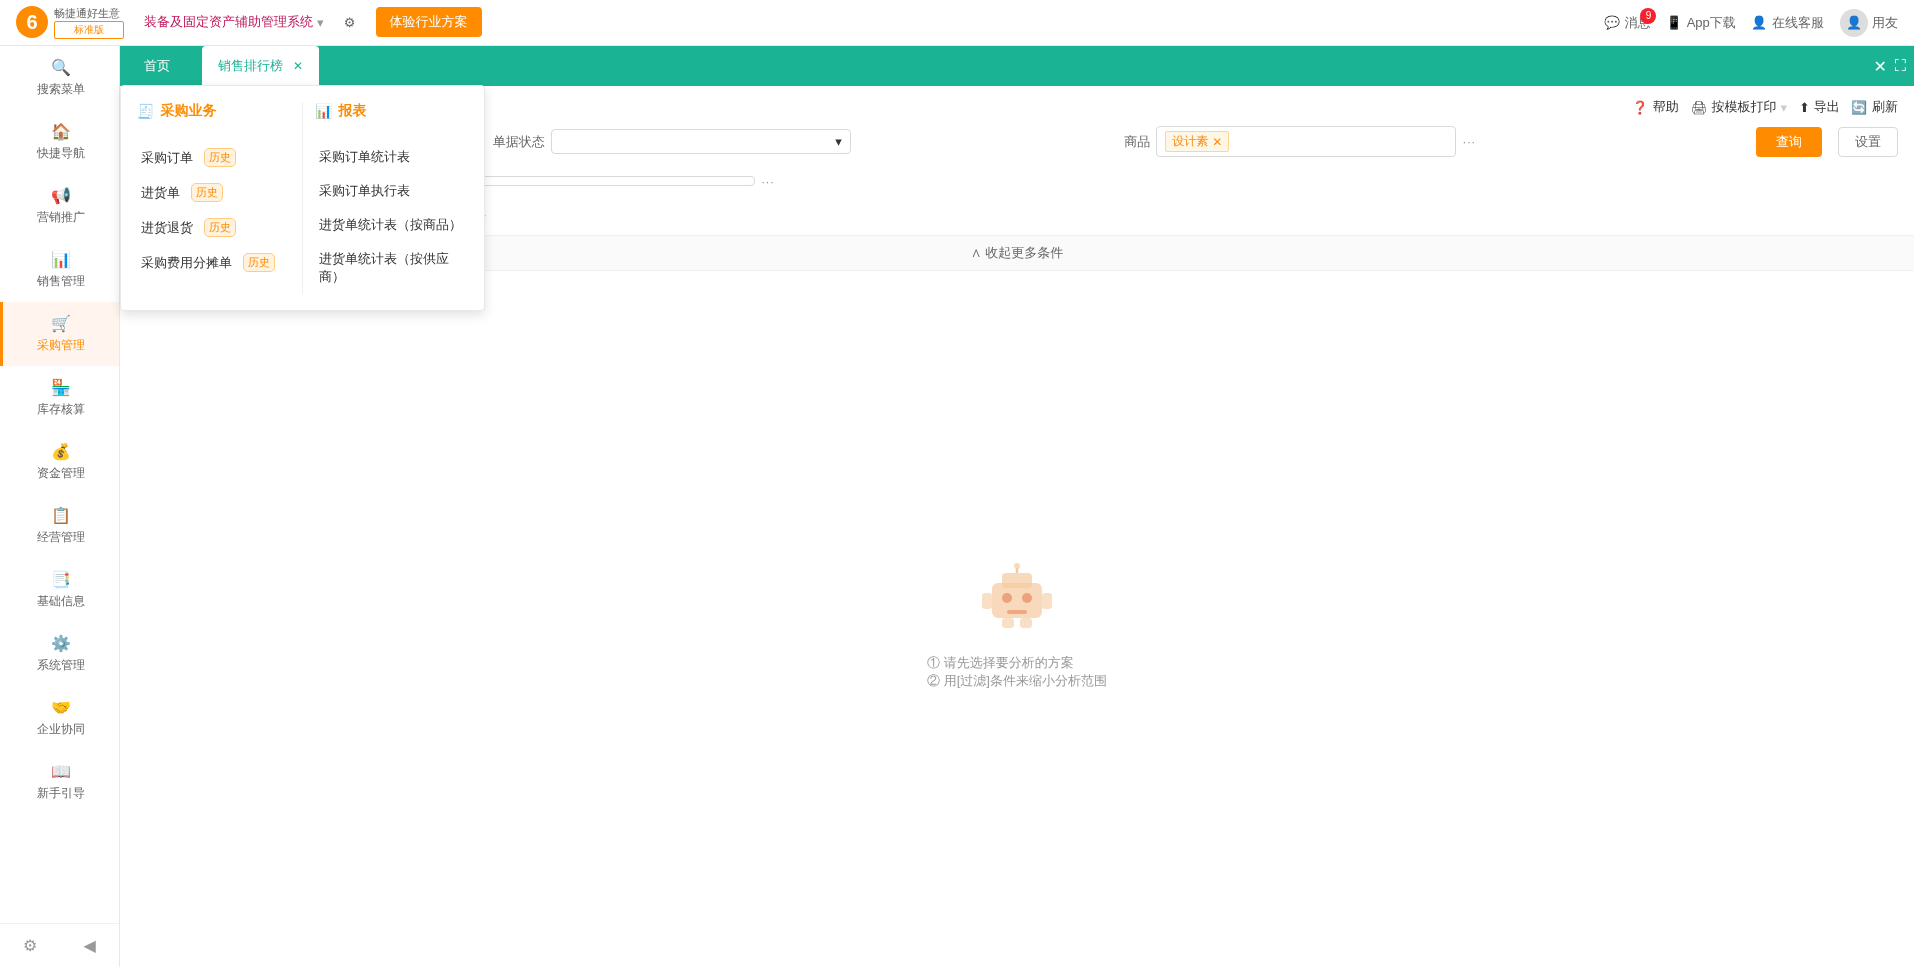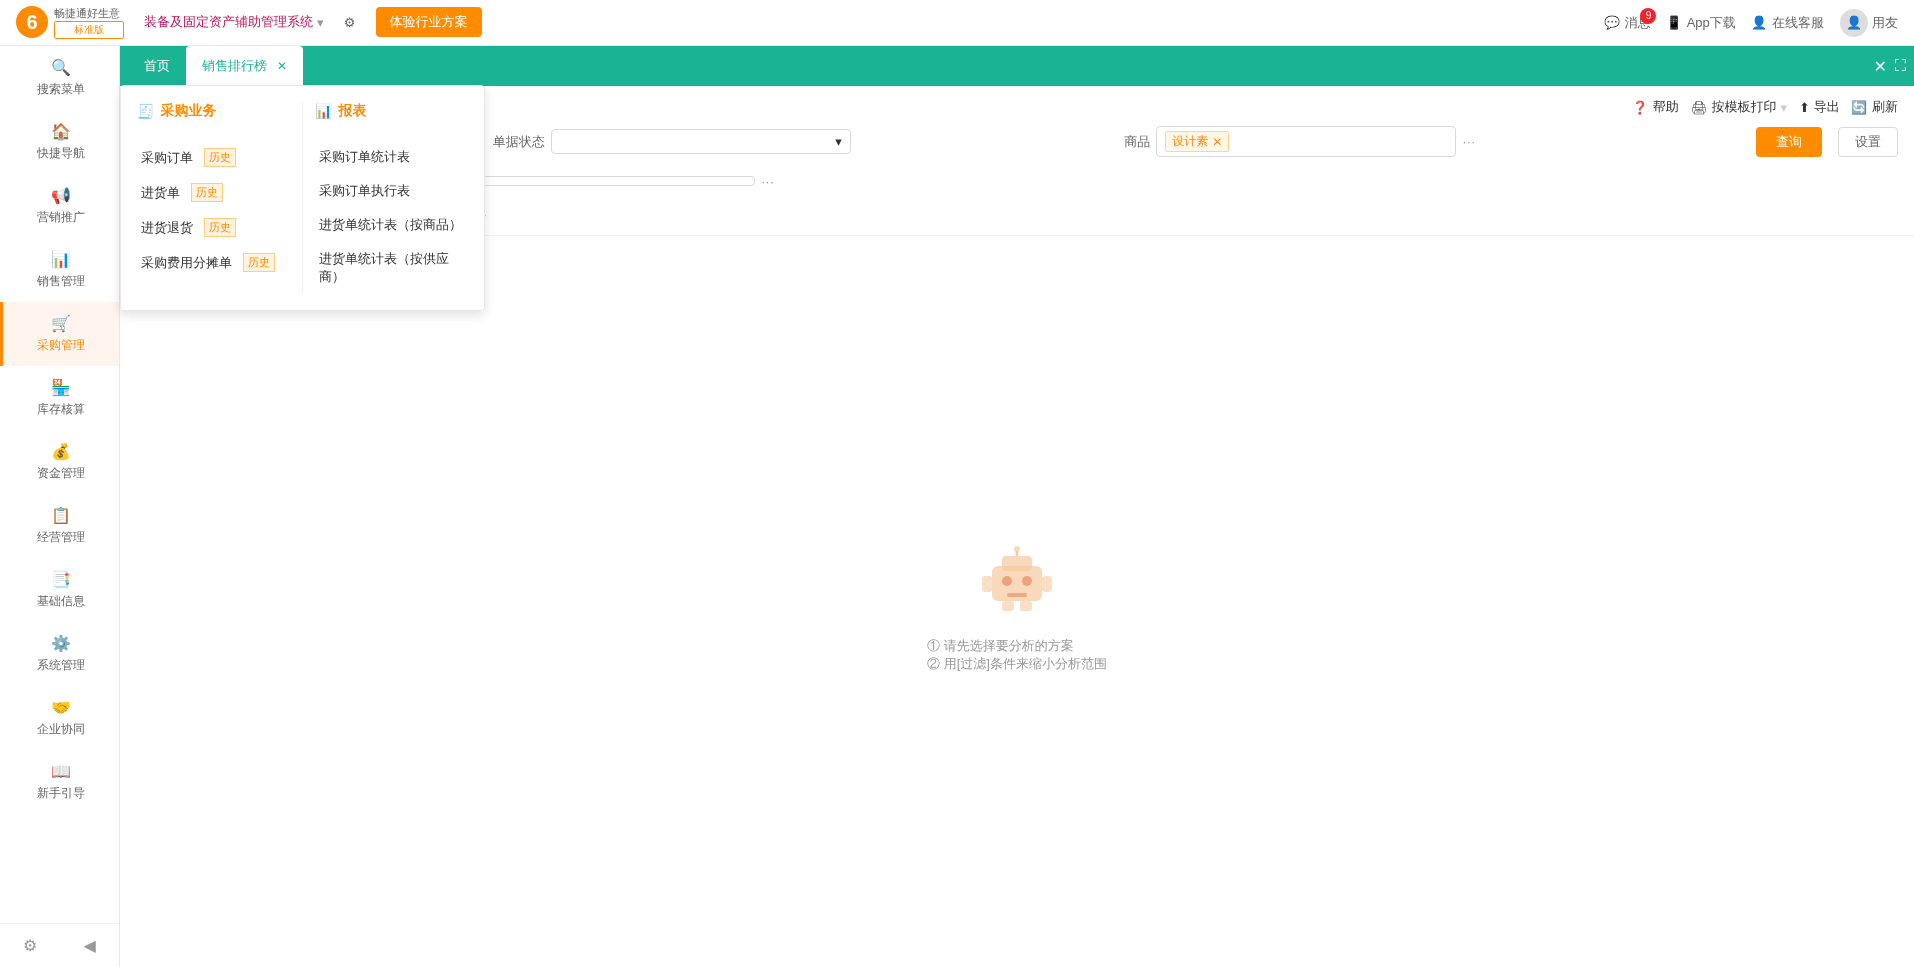--- a/index.html
+++ b/index.html
@@ -21,21 +21,21 @@
     .system-title { font-size: 13px; color: #be185d; margin-left: 8px; }
     .title-dropdown { display: flex; align-items: center; gap: 4px; cursor: pointer; }
     .settings-icon { width: 28px; height: 28px; display: flex; align-items: center; justify-content: center; color: #666; cursor: pointer; border-radius: 4px; }
     .industry-btn { background: #ff8c00; color: white; border: none; padding: 6px 14px; border-radius: 4px; cursor: pointer; font-size: 13px; }
     .top-bar-right { display: flex; align-items: center; gap: 16px; }
     .top-bar-action { display: flex; align-items: center; gap: 4px; color: #666; cursor: pointer; font-size: 13px; position: relative; }
     .badge { background: #f5222d; color: white; border-radius: 50%; width: 16px; height: 16px; font-size: 10px; display: flex; align-items: center; justify-content: center; position: absolute; top: -6px; right: -6px; }
     .user-avatar { width: 28px; height: 28px; background: #ddd; border-radius: 50%; display: flex; align-items: center; justify-content: center; color: #999; }
 
     
-    .tab-bar { height: 40px; background: #1ab394; display: flex; align-items: center; padding: 0 8px; gap: 0; }
+    .tab-bar { height: 40px; background: #1ab394; display: flex; align-items: center; padding: 0 8px; gap: 16px; }
     .tab-item { height: 40px; display: flex; align-items: center; padding: 0 16px; color: white; cursor: pointer; font-size: 13px; gap: 6px; }
     .tab-item.active { background: white; color: #1ab394; border-radius: 4px 4px 0 0; }
     .tab-close { font-size: 12px; cursor: pointer; margin-left: 4px; }
     .tab-bar-right { margin-left: auto; display: flex; align-items: center; gap: 8px; color: white; font-size: 16px; }
     .sidebar-item { display: flex; flex-direction: column; align-items: center; padding: 12px 0; cursor: pointer; color: #666; font-size: 12px; gap: 4px; width: 100%; border-left: 3px solid transparent; }
     .sidebar-item.active { background: #fff5ee; color: #ff8c00; border-left: 3px solid #ff8c00; }
     .sidebar-icon { font-size: 16px; }
     .sidebar-bottom { margin-top: auto; padding: 12px 0; display: flex; justify-content: space-around; border-top: 1px solid #f0f0f0; }
     .sidebar-bottom-btn { color: #999; cursor: pointer; font-size: 16px; }
     .filter-label { color: #666; font-size: 13px; white-space: nowrap; }
@@ -57,21 +57,21 @@
     .empty-state { display: flex; flex-direction: column; align-items: center; gap: 16px; }
     .empty-text { color: #999; font-size: 13px; }
 
     
     .dropdown-menu { position: absolute; top: 85px; left: 120px; background: white; border: 1px solid #e8e8e8; box-shadow: 0 4px 12px rgba(0,0,0,0.12); border-radius: 4px; z-index: 1000; display: flex; gap: 0; padding: 16px; min-width: 360px; }
     .menu-column { flex: 1; }
     .menu-col-title { display: flex; align-items: center; gap: 6px; color: #ff8c00; font-size: 14px; font-weight: bold; margin-bottom: 12px; padding-bottom: 8px; }
     .menu-col-title-right { color: #ff8c00; }
     .menu-divider { width: 1px; background: #f0f0f0; margin: 0 12px; }
     .menu-item { display: flex; align-items: center; gap: 11px; padding: 8px 4px; cursor: pointer; font-size: 13px; color: #333; }
-    .hist-badge { background: #fff3e0; color: #ff8c00; border: 1px solid #ffcc80; border-radius: 0; padding: 1px 4px; font-size: 11px; }
+    .hist-badge { background: #fff3e0; color: #ff8c00; border: 1px solid #ffcc80; border-radius: 5px; padding: 1px 4px; font-size: 11px; }
     .date-shortcuts { display: flex; gap: 6px; }
     .date-shortcut { color: #1890ff; cursor: pointer; font-size: 12px; }
     .date-shortcut.more { color: #666; }
   </style>
 </head>
 <body>
 
 <div class="app-container">
 
   <div class="top-bar">
@@ -270,20 +270,24 @@
           <div style="display:flex; align-items:center; gap:6px; flex:1;">
             <span class="filter-label">客户</span>
             <div class="filter-select" style="flex:1; max-width:300px;">
               <span></span>
             </div>
             <span class="ellipsis-btn">···</span>
           </div>
         </div>
       </div>
 
+      <div class="collapse-bar">
+        <span>∧</span>
+        <span>收起更多条件</span>
+      </div>
 
       <div class="main-content">
         <div class="empty-state">
 
           <svg width="90" height="90" viewBox="0 0 90 90">
             <rect x="20" y="35" width="50" height="35" rx="6" fill="#f5c9a0" opacity="0.7"></rect>
             <rect x="30" y="25" width="30" height="15" rx="4" fill="#f5c9a0" opacity="0.7"></rect>
             <circle cx="35" cy="50" r="5" fill="#e8956a" opacity="0.8"></circle>
             <circle cx="55" cy="50" r="5" fill="#e8956a" opacity="0.8"></circle>
             <rect x="35" y="62" width="20" height="4" rx="2" fill="#e8956a" opacity="0.7"></rect>

